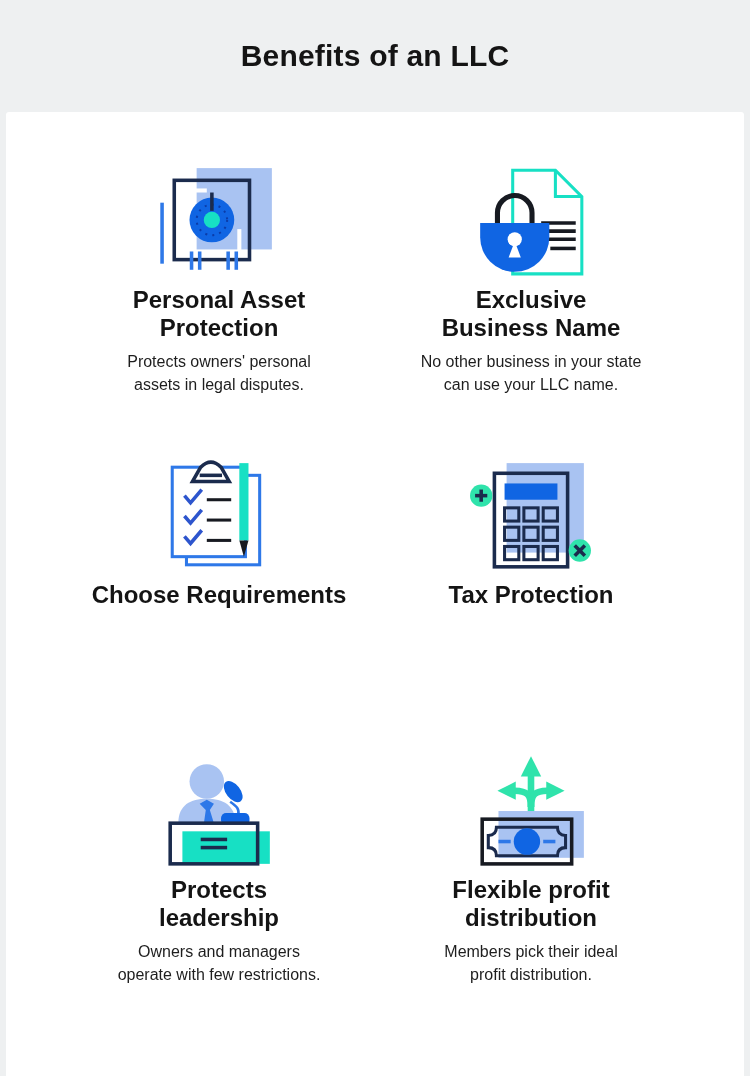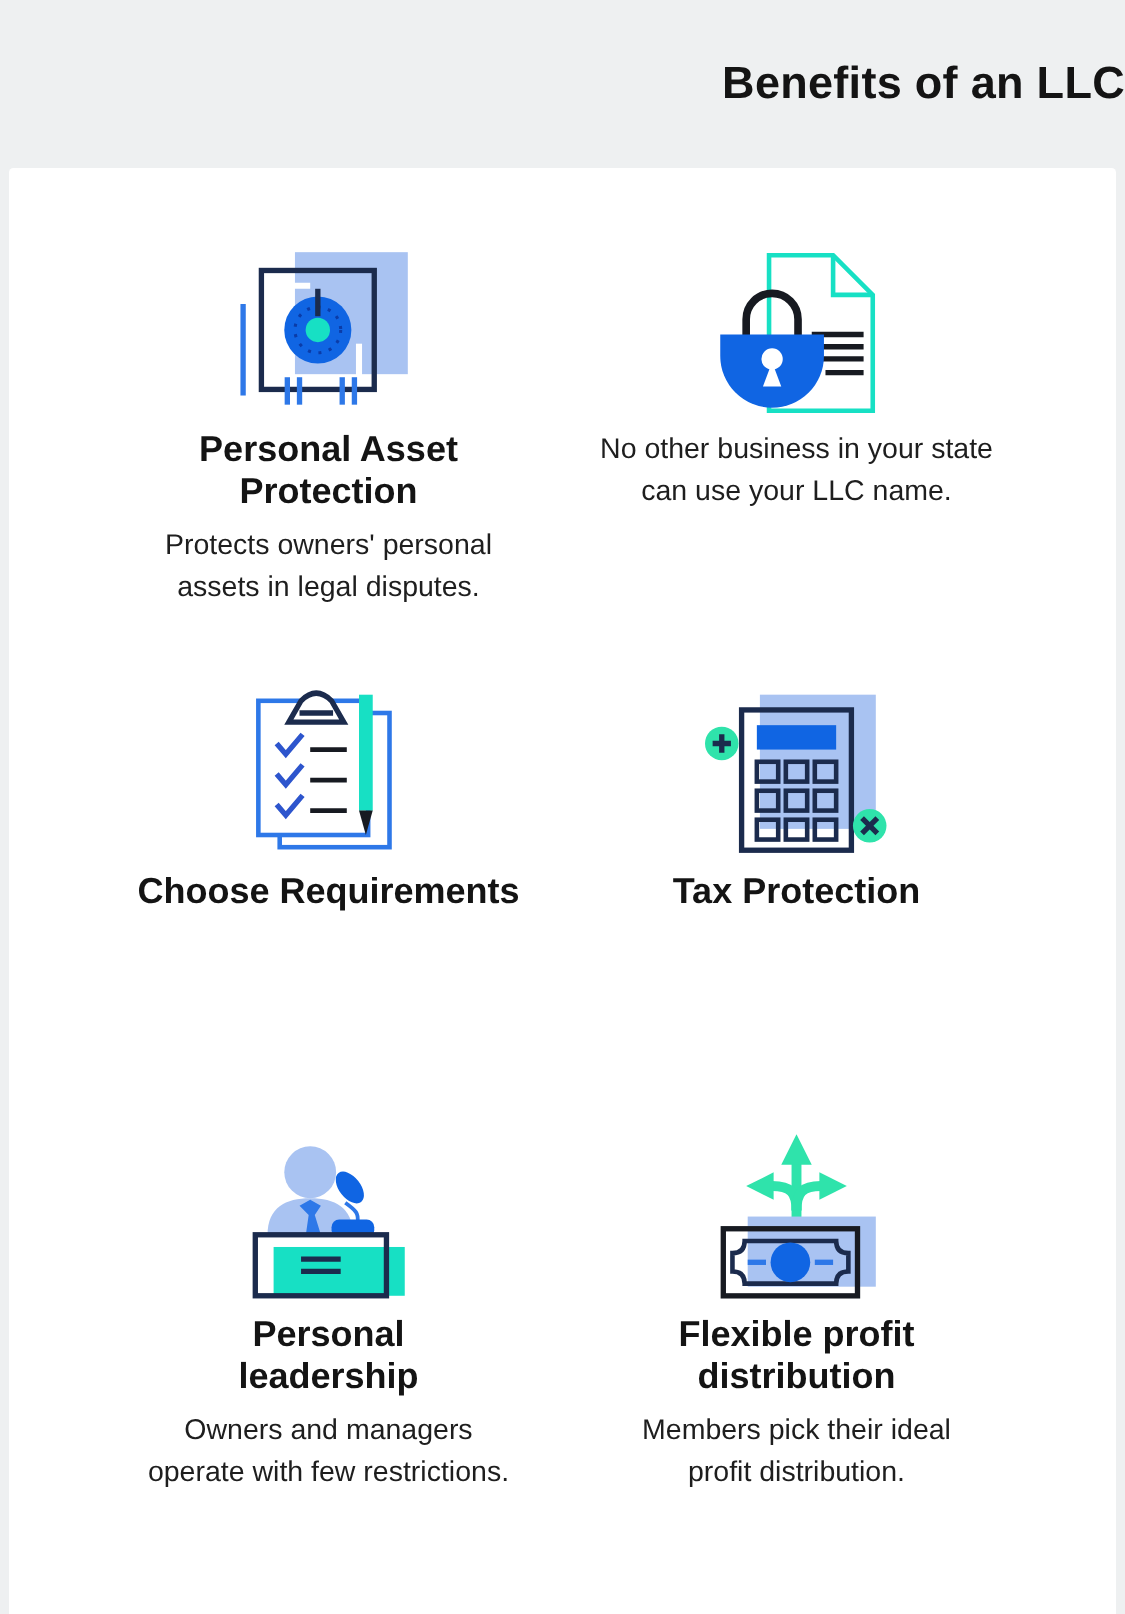--- a/index.html
+++ b/index.html
@@ -7,35 +7,35 @@
     --navy:#1b2b4d; --ink_dark:#171a21; --blue:#1065e3; --blue2:#2e78e8;
     --check_blue:#2d55cd; --light_blue:#a9c3f2; --teal:#17e0c4; --teal_green:#2fe3ab;
   }
   *{margin:0;padding:0;box-sizing:border-box;}
   html,body{width:750px;}
   body{
     width:750px;height:1076px;background:var(--bg);
     font-family:"Liberation Sans","DejaVu Sans",sans-serif;
     overflow:hidden;
   }
-  .header{height:112px;display:flex;align-items:center;justify-content:flex-end;}
+  .header{height:112px;display:flex;align-items:center;justify-content:center;}
   .header h1{font-size:30px;font-weight:800;color:var(--title_ink);letter-spacing:.2px;}
   .card{
     margin:0 6px;height:1072px;background:var(--card);border-radius:3px;
     display:grid;grid-template-columns:1fr 1fr;grid-template-rows:repeat(3,295px);
     padding:50px 57px 0 57px;
   }
   .cell{display:flex;flex-direction:column;align-items:center;text-align:center;}
   .icon-box{height:116px;width:140px;display:flex;align-items:flex-end;justify-content:center;margin-bottom:8px;}
   .b-title{
     font-size:24px;line-height:1.16;font-weight:800;color:var(--title_ink);
     white-space:pre-line;margin-bottom:8px;
   }
   .b-desc{
-    font-size:19px;line-height:1.47;color:var(--body_ink);white-space:pre-line;
+    font-size:16px;line-height:1.47;color:var(--body_ink);white-space:pre-line;
   }
   
   .f-blue{fill:var(--blue)} .f-lb{fill:var(--light_blue)} .f-teal{fill:var(--teal)}
   .f-tg{fill:var(--teal_green)} .f-white{fill:#fff} .f-ink{fill:var(--ink_dark)}
   .f-blue2{fill:var(--blue2)}
   .s-navy{stroke:var(--navy);fill:none} .s-blue2{stroke:var(--blue2);fill:none}
   .s-teal{stroke:var(--teal);fill:none} .s-ink{stroke:var(--ink_dark);fill:none}
   .s-white{stroke:#fff;fill:none} .s-check{stroke:var(--check_blue);fill:none}
   svg{display:block;}
 </style>
@@ -80,20 +80,22 @@
         <line class="s-ink" x1="70" y1="56" x2="104" y2="56" stroke-width="3.5"></line>
         <line class="s-ink" x1="70" y1="64" x2="104" y2="64" stroke-width="3.5"></line>
         <line class="s-ink" x1="70" y1="72" x2="104" y2="72" stroke-width="3.5"></line>
         <line class="s-ink" x1="79" y1="81" x2="104" y2="81" stroke-width="3.5"></line>
         <path class="s-ink" d="M27,60 V46 a17,17 0 0 1 34,0 V60" stroke-width="5"></path>
         <path class="f-blue" d="M10,56 H78 V70 A34,34 0 0 1 10,70 Z"></path>
         <circle class="f-white" cx="44" cy="72" r="7"></circle>
         <path class="f-white" d="M44,74 L38,90 H50 Z"></path>
       </svg>
     </div>
+    <h2 class="b-title">Exclusive
+Business Name</h2>
     <p class="b-desc">No other business in your state
 can use your LLC name.</p>
   </section>
 
   <section class="cell">
     <div class="icon-box">
       <svg width="122" height="114" viewBox="0 0 120 112">
         <rect class="f-white" x="28" y="16" width="72" height="88" stroke="var(--blue2)" stroke-width="3"></rect>
         <rect class="f-white" x="14" y="8" width="72" height="88" stroke="var(--blue2)" stroke-width="3"></rect>
         <path class="f-white" d="M34,22 L42,8 Q52,-2 62,8 L70,22 Z" stroke="var(--navy)" stroke-width="3.5"></path>
@@ -146,21 +148,21 @@
         <ellipse class="f-blue" cx="74" cy="35" rx="7" ry="12" transform="rotate(-38 74 35)"></ellipse>
         <path class="s-blue2" d="M71,45 C78,50 80,52 79,58" stroke-width="2.5"></path>
         <rect class="f-blue" x="62" y="56" width="28" height="12" rx="5"></rect>
         <rect class="f-white" x="12" y="66" width="86" height="40"></rect>
         <rect class="f-teal" x="24" y="74" width="86" height="32"></rect>
         <rect class="s-navy" x="12" y="66" width="86" height="40" stroke-width="3.5"></rect>
         <line class="s-navy" x1="42" y1="82" x2="68" y2="82" stroke-width="3.5"></line>
         <line class="s-navy" x1="42" y1="90" x2="68" y2="90" stroke-width="3.5"></line>
       </svg>
     </div>
-    <h2 class="b-title">Personal
+    <h2 class="b-title">Protects
 leadership</h2>
     <p class="b-desc">Owners and managers
 operate with few restrictions.</p>
   </section>
 
   <section class="cell">
     <div class="icon-box">
       <svg width="122" height="118" viewBox="0 0 120 116">
         <path class="s-tg" d="M60,62 V24" stroke="var(--teal_green)" fill="none" stroke-width="6.5"></path>
         <polygon class="f-tg" points="60,6 50,26 70,26"></polygon>

